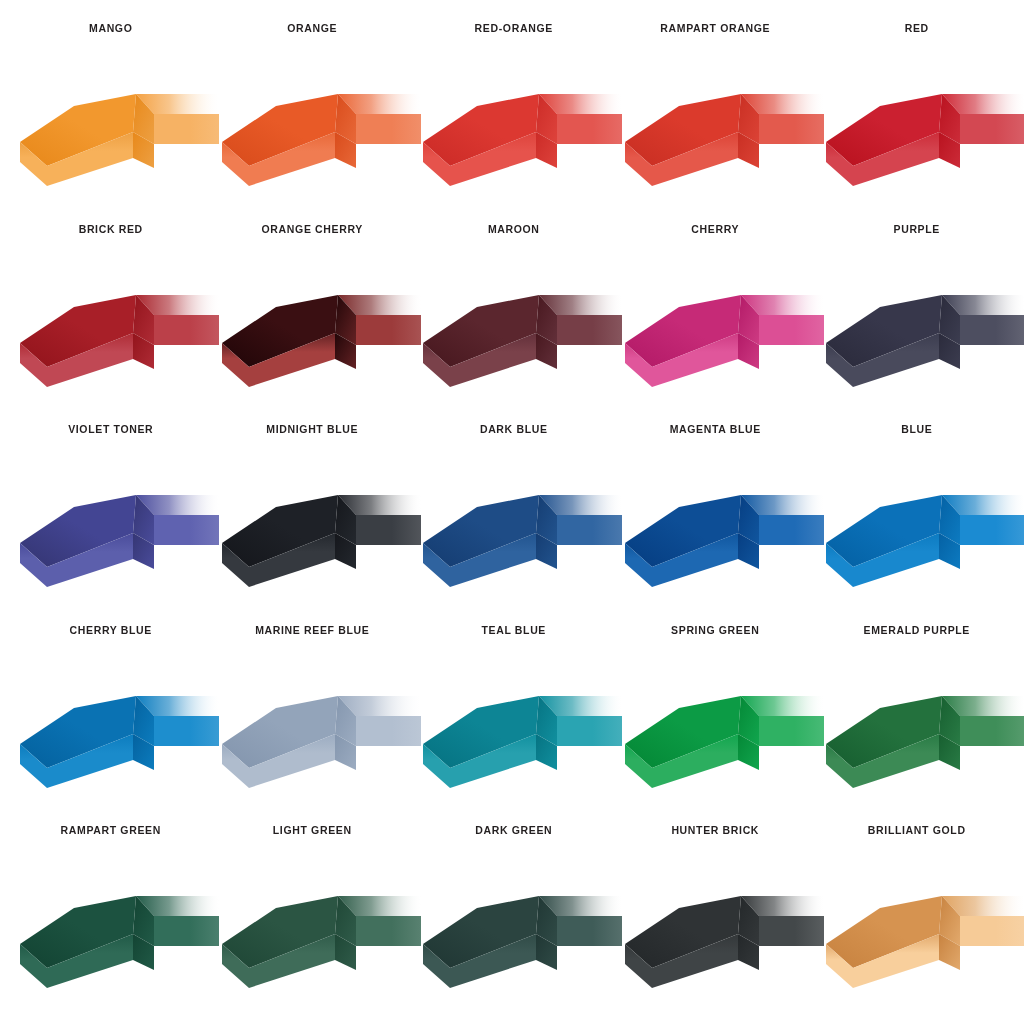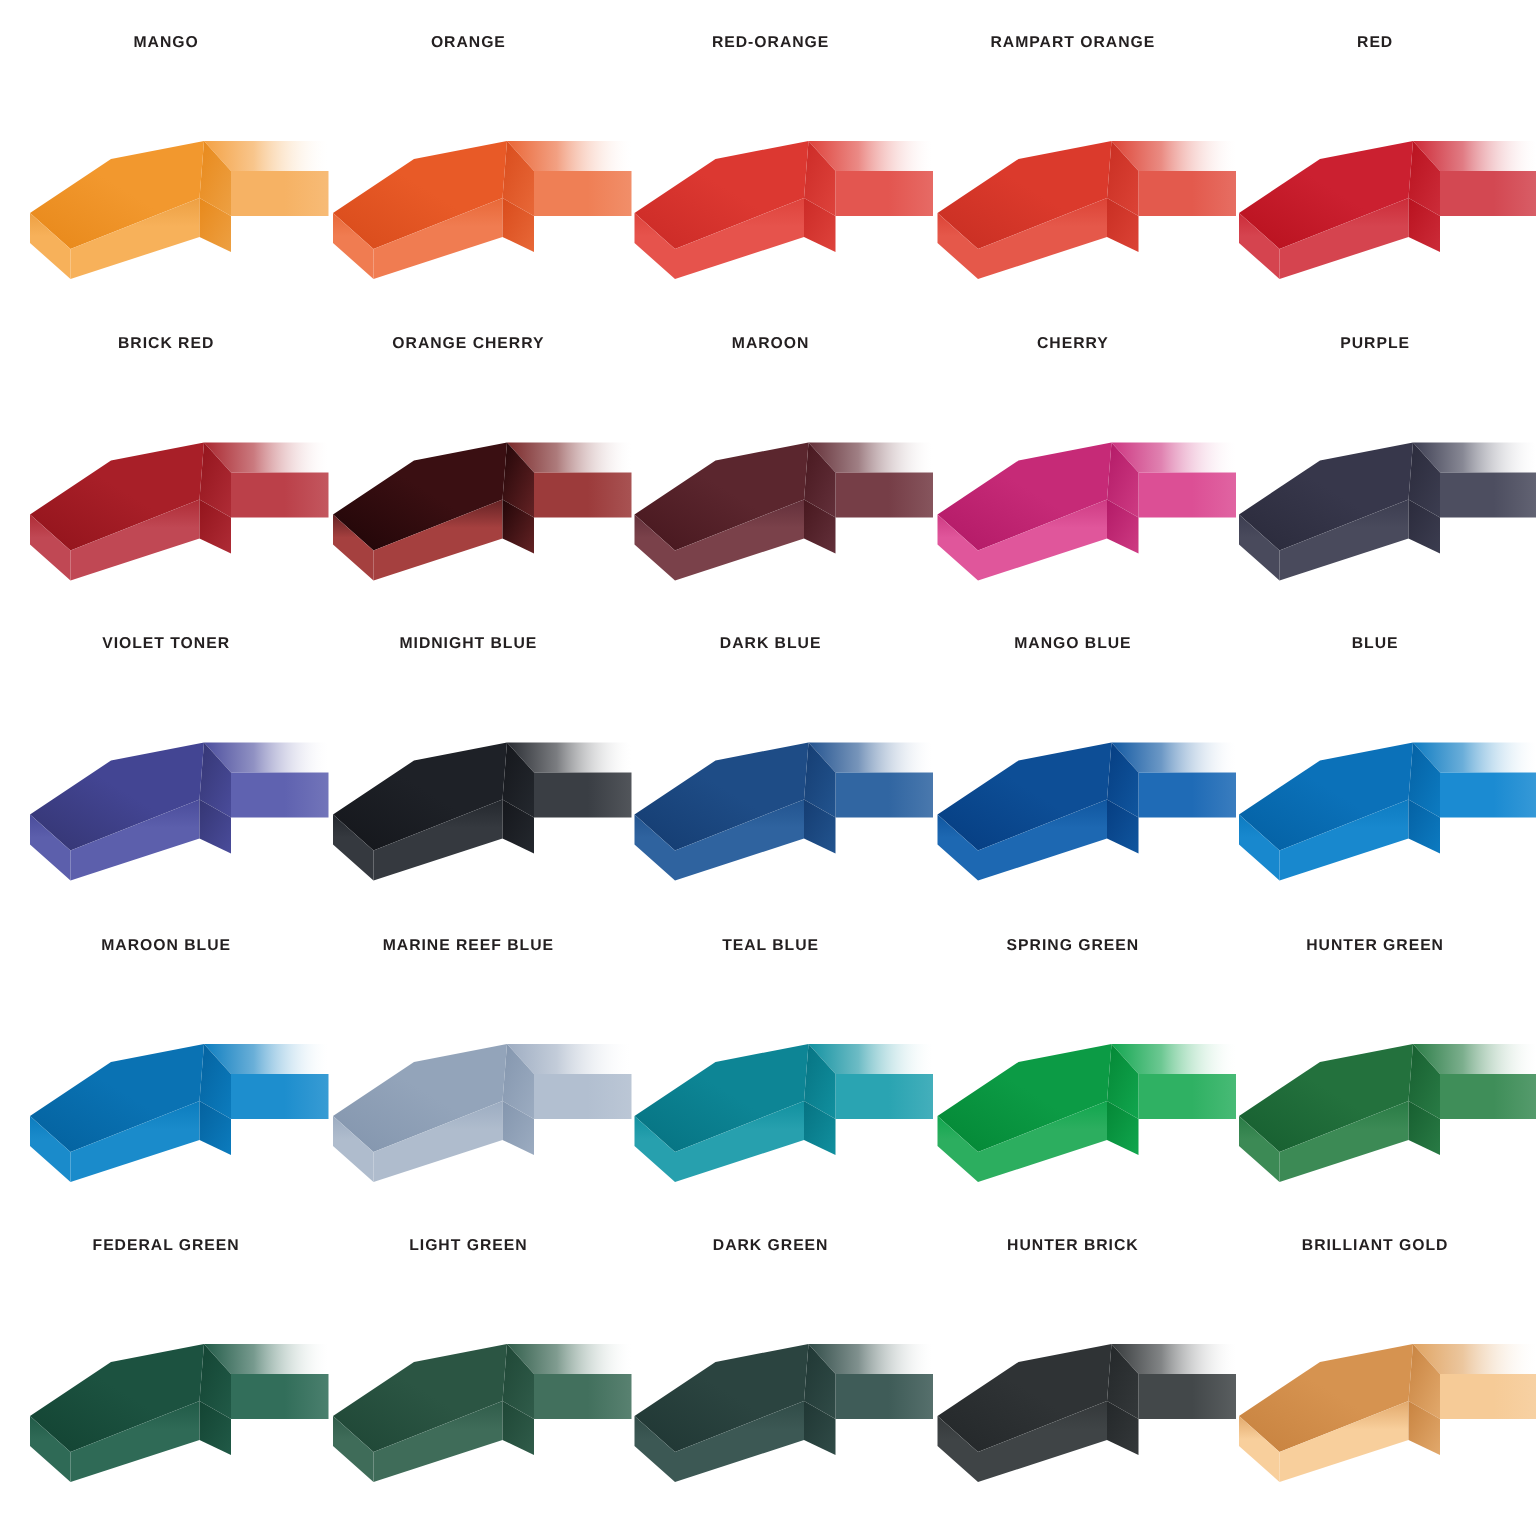--- a/index.html
+++ b/index.html
@@ -580,21 +580,21 @@
           <path d="M 140 44 L 205 44 L 205 74 L 140 74 Z" fill="url(#sw12-armfront)"></path>
           <path d="M 122 24 L 140 44 L 140 74 L 119 62 Z" fill="url(#sw12-notch)"></path>
           <path d="M 122 24 L 119 62 L 33 96 L 6 72 L 60 36 Z" fill="url(#sw12-top)"></path>
           <path d="M 6 72 L 33 96 L 33 116 L 6 92 Z" fill="url(#sw12-front)"></path>
           <path d="M 33 96 L 119 62 L 119 88 L 33 116 Z" fill="url(#sw12-front)"></path>
           <path d="M 119 62 L 140 74 L 140 98 L 119 88 Z" fill="url(#sw12-notch)"></path>
         </svg>
       </div>
     </div>
     <div class="swatch-cell">
-      <div class="swatch-label">MANGO BLUE</div>
+      <div class="swatch-label">MAGENTA BLUE</div>
       <div class="swatch-art">
         <svg viewBox="0 0 205 118">
           <defs>
             <linearGradient id="sw13-top" x1="0.05" y1="0.95" x2="0.95" y2="0.05">
               <stop offset="0%" stop-color="#063E82"></stop>
               <stop offset="55%" stop-color="#0D4E96"></stop>
               <stop offset="100%" stop-color="#0D4E96"></stop>
             </linearGradient>
             <linearGradient id="sw13-front" x1="0" y1="0" x2="0" y2="1">
               <stop offset="0%" stop-color="#10569F"></stop>
@@ -660,21 +660,21 @@
           <path d="M 140 44 L 205 44 L 205 74 L 140 74 Z" fill="url(#sw14-armfront)"></path>
           <path d="M 122 24 L 140 44 L 140 74 L 119 62 Z" fill="url(#sw14-notch)"></path>
           <path d="M 122 24 L 119 62 L 33 96 L 6 72 L 60 36 Z" fill="url(#sw14-top)"></path>
           <path d="M 6 72 L 33 96 L 33 116 L 6 92 Z" fill="url(#sw14-front)"></path>
           <path d="M 33 96 L 119 62 L 119 88 L 33 116 Z" fill="url(#sw14-front)"></path>
           <path d="M 119 62 L 140 74 L 140 98 L 119 88 Z" fill="url(#sw14-notch)"></path>
         </svg>
       </div>
     </div>
     <div class="swatch-cell">
-      <div class="swatch-label">MAROON BLUE</div>
+      <div class="swatch-label">CHERRY BLUE</div>
       <div class="swatch-art">
         <svg viewBox="0 0 205 118">
           <defs>
             <linearGradient id="sw15-top" x1="0.05" y1="0.95" x2="0.95" y2="0.05">
               <stop offset="0%" stop-color="#04629F"></stop>
               <stop offset="55%" stop-color="#0A72B3"></stop>
               <stop offset="100%" stop-color="#0A72B3"></stop>
             </linearGradient>
             <linearGradient id="sw15-front" x1="0" y1="0" x2="0" y2="1">
               <stop offset="0%" stop-color="#0C7CBE"></stop>
@@ -820,21 +820,21 @@
           <path d="M 140 44 L 205 44 L 205 74 L 140 74 Z" fill="url(#sw18-armfront)"></path>
           <path d="M 122 24 L 140 44 L 140 74 L 119 62 Z" fill="url(#sw18-notch)"></path>
           <path d="M 122 24 L 119 62 L 33 96 L 6 72 L 60 36 Z" fill="url(#sw18-top)"></path>
           <path d="M 6 72 L 33 96 L 33 116 L 6 92 Z" fill="url(#sw18-front)"></path>
           <path d="M 33 96 L 119 62 L 119 88 L 33 116 Z" fill="url(#sw18-front)"></path>
           <path d="M 119 62 L 140 74 L 140 98 L 119 88 Z" fill="url(#sw18-notch)"></path>
         </svg>
       </div>
     </div>
     <div class="swatch-cell">
-      <div class="swatch-label">HUNTER GREEN</div>
+      <div class="swatch-label">EMERALD PURPLE</div>
       <div class="swatch-art">
         <svg viewBox="0 0 205 118">
           <defs>
             <linearGradient id="sw19-top" x1="0.05" y1="0.95" x2="0.95" y2="0.05">
               <stop offset="0%" stop-color="#175F30"></stop>
               <stop offset="55%" stop-color="#23713D"></stop>
               <stop offset="100%" stop-color="#23713D"></stop>
             </linearGradient>
             <linearGradient id="sw19-front" x1="0" y1="0" x2="0" y2="1">
               <stop offset="0%" stop-color="#297B45"></stop>
@@ -860,21 +860,21 @@
           <path d="M 140 44 L 205 44 L 205 74 L 140 74 Z" fill="url(#sw19-armfront)"></path>
           <path d="M 122 24 L 140 44 L 140 74 L 119 62 Z" fill="url(#sw19-notch)"></path>
           <path d="M 122 24 L 119 62 L 33 96 L 6 72 L 60 36 Z" fill="url(#sw19-top)"></path>
           <path d="M 6 72 L 33 96 L 33 116 L 6 92 Z" fill="url(#sw19-front)"></path>
           <path d="M 33 96 L 119 62 L 119 88 L 33 116 Z" fill="url(#sw19-front)"></path>
           <path d="M 119 62 L 140 74 L 140 98 L 119 88 Z" fill="url(#sw19-notch)"></path>
         </svg>
       </div>
     </div>
     <div class="swatch-cell">
-      <div class="swatch-label">FEDERAL GREEN</div>
+      <div class="swatch-label">RAMPART GREEN</div>
       <div class="swatch-art">
         <svg viewBox="0 0 205 118">
           <defs>
             <linearGradient id="sw20-top" x1="0.05" y1="0.95" x2="0.95" y2="0.05">
               <stop offset="0%" stop-color="#134433"></stop>
               <stop offset="55%" stop-color="#1C5240"></stop>
               <stop offset="100%" stop-color="#1C5240"></stop>
             </linearGradient>
             <linearGradient id="sw20-front" x1="0" y1="0" x2="0" y2="1">
               <stop offset="0%" stop-color="#215A47"></stop>

